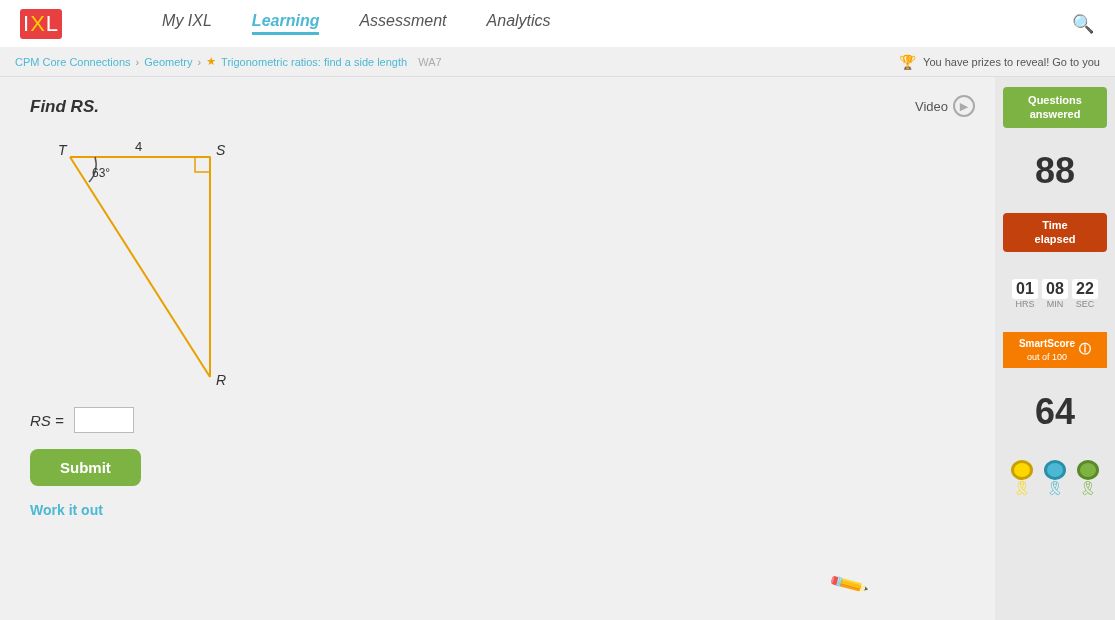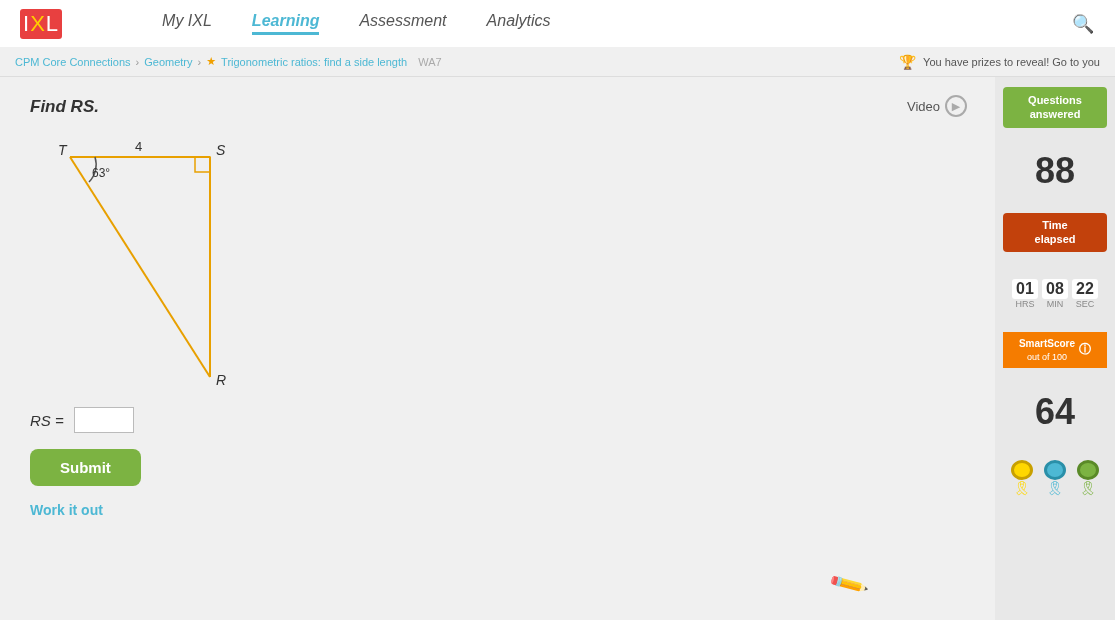--- a/index.html
+++ b/index.html
@@ -85,21 +85,21 @@
     .content-panel {
       flex: 1;
       background: #f0f0f0;
       padding: 20px 30px;
       position: relative;
       overflow: hidden;
     }
     .video-link {
       position: absolute;
       top: 18px;
-      right: 28px;
+      right: 20px;
       display: flex;
       align-items: center;
       gap: 5px;
       font-size: 13px;
       color: #555;
       cursor: pointer;
     }
     .video-icon {
       width: 22px; height: 22px;
       border: 2px solid #aaa;

